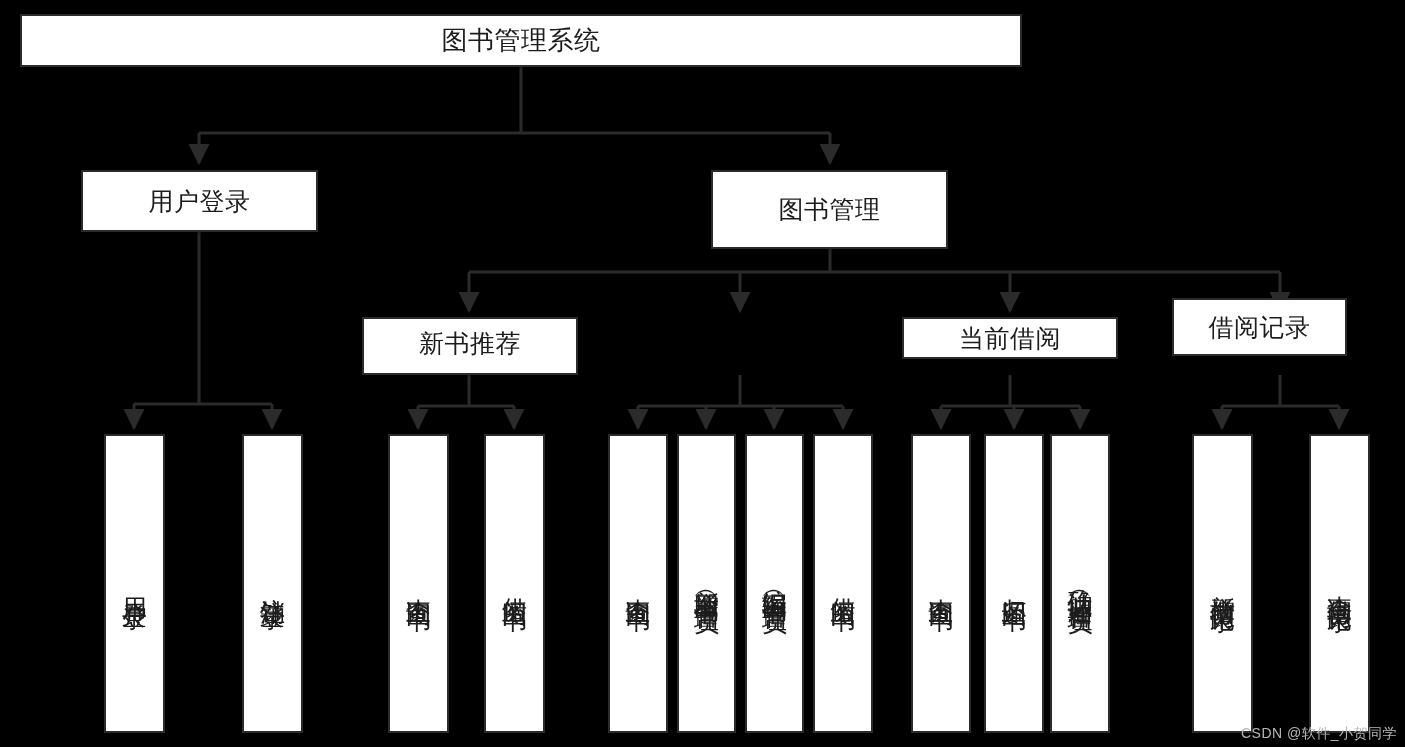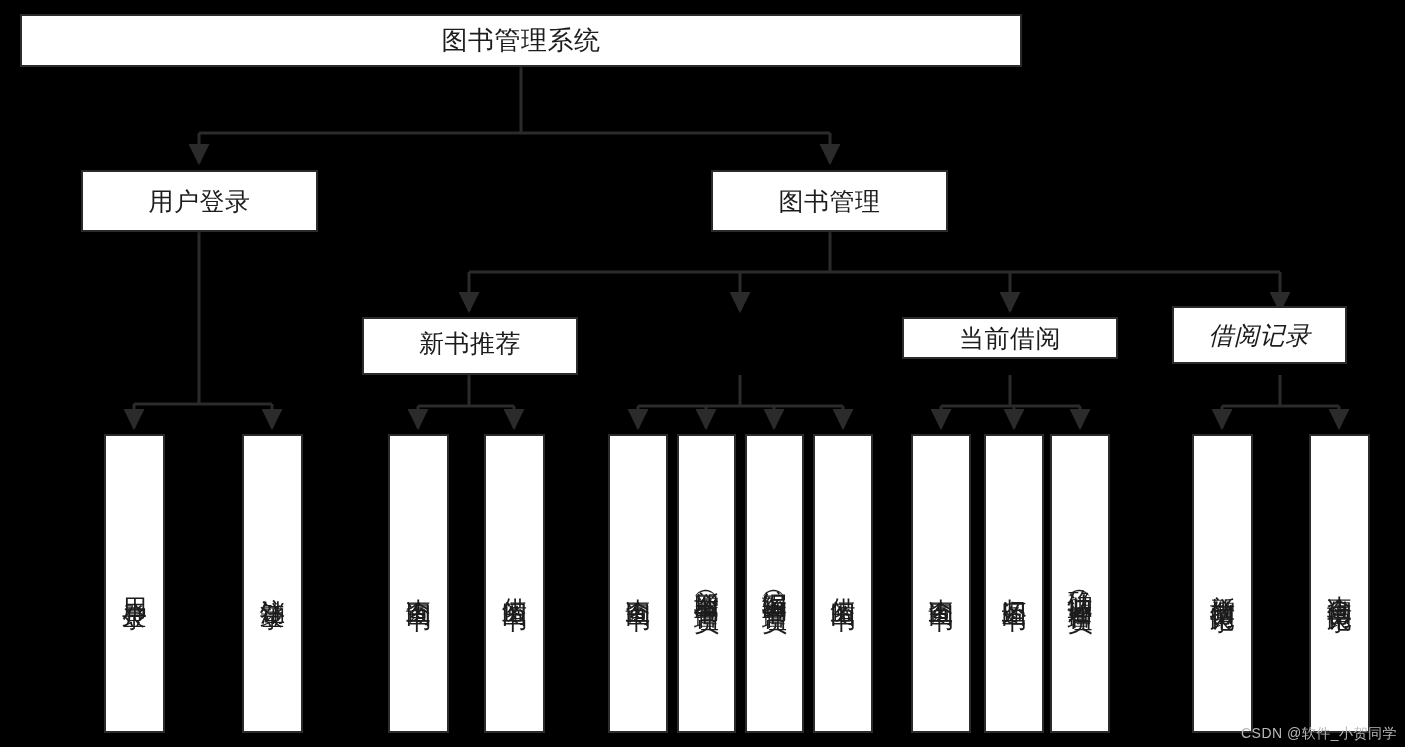--- a/index.html
+++ b/index.html
@@ -117,34 +117,34 @@
   </svg>
 
   <div class="node-box box-root" style="left:20px; top:14px; width:1002px; height:53px;">
     <span class="node-label-h">图书管理系统</span>
   </div>
 
   <div class="node-box" style="left:81px; top:170px; width:237px; height:62px;">
     <span class="node-label-h">用户登录</span>
   </div>
 
-  <div class="node-box" style="left:711px; top:170px; width:237px; height:62px;">
+  <div class="node-box" style="left:711px; top:170px; width:237px; height:79px;">
     <span class="node-label-h">图书管理</span>
   </div>
 
   <div class="node-box" style="left:362px; top:317px; width:216px; height:58px;font-family:Liberation Mono, monospace;">
     <span class="node-label-h">新书推荐</span>
   </div>
 
 
   <div class="node-box" style="left:902px; top:317px; width:216px; height:42px;">
     <span class="node-label-h">当前借阅</span>
   </div>
 
-  <div class="node-box" style="left:1172px; top:306px; width:175px; height:58px;font-style:italic;">
+  <div class="node-box" style="left:1172px; top:298px; width:175px; height:58px;">
     <span class="node-label-h">借阅记录</span>
   </div>
 
   <div class="node-box" style="left:104px; top:434px; width:61px; height:299px;">
     <span class="node-label-v">用户登录</span>
   </div>
 
   <div class="node-box" style="left:242px; top:434px; width:61px; height:299px;">
     <span class="node-label-v">注销登录</span>
   </div>

